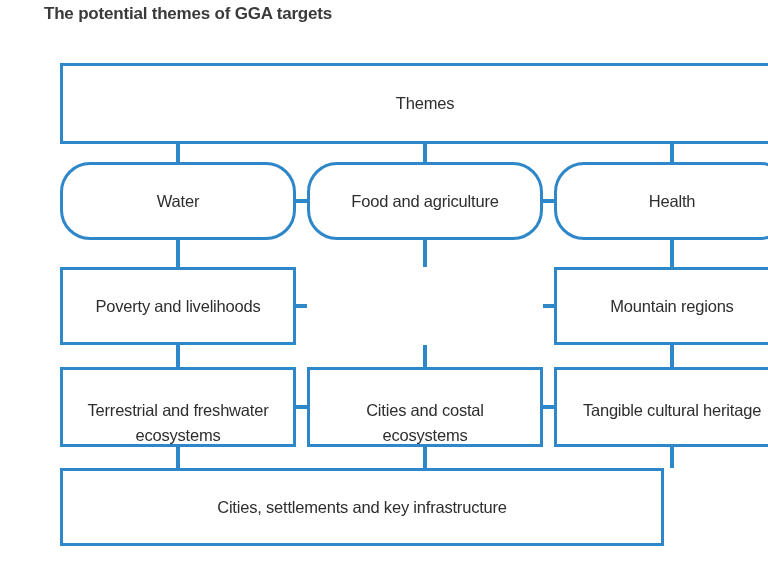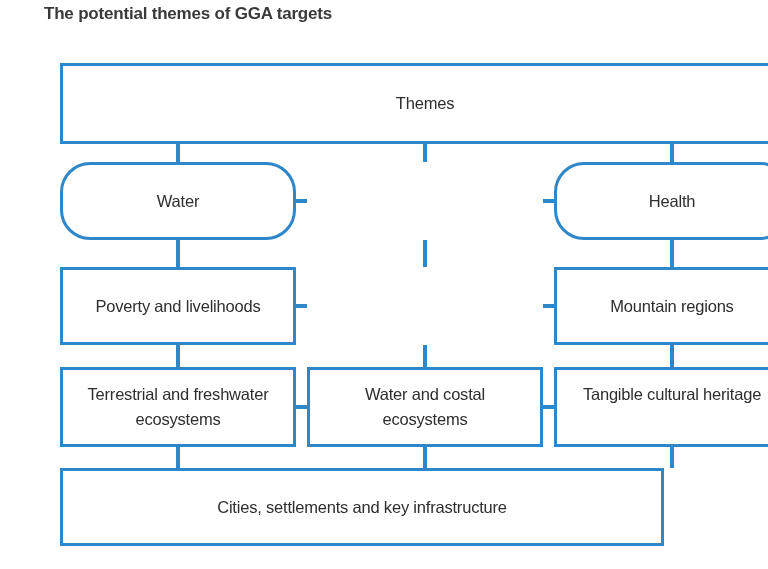--- a/index.html
+++ b/index.html
@@ -30,21 +30,21 @@
     display: flex;
     align-items: center;
     justify-content: center;
     text-align: center;
     color: var(--text);
     font-size: 16.5px;
     letter-spacing: -0.2px;
     line-height: 25px;
     padding: 0 14px;
   }
-  .node.top-align { align-items: flex-start; padding-top: 12px; }
+  .node.top-align { align-items: flex-start; padding-top: 28px; }
   
   .n-themes { left: 19px; top: 63px;  width: 730px; height: 81px; }
   .n-cities { left: 19px; top: 468px; width: 604px; height: 78px; }
   
   .c1 { left: 19px;  width: 236px; }
   .c2 { left: 266px; width: 236px; }
   .c3 { left: 513px; width: 236px; }
   .r2 { top: 162px; height: 78px; border-radius: 30px; }
   .r3 { top: 267px; height: 78px; }
   .r4 { top: 367px; height: 80px; }
@@ -67,36 +67,39 @@
 
   <div class="title">The potential themes of GGA targets</div>
 
   <div class="node n-themes">
     <span>Themes</span>
   </div>
 
   <div class="node c1 r2">
     <span>Water</span>
   </div>
+  <div class="node c2 r2">
+    <span>Food and agriculture</span>
+  </div>
   <div class="node c3 r2">
     <span>Health</span>
   </div>
 
   <div class="node c1 r3">
     <span>Poverty and livelihoods</span>
   </div>
   <div class="node c3 r3">
     <span>Mountain regions</span>
   </div>
 
   <div class="node c1 r4 top-align">
     <span>Terrestrial and freshwater ecosystems</span>
   </div>
   <div class="node c2 r4 top-align">
-    <span>Water and costal ecosystems</span>
+    <span>Cities and costal ecosystems</span>
   </div>
   <div class="node c3 r4 top-align">
     <span>Tangible cultural heritage</span>
   </div>
 
   <div class="node n-cities">
     <span>Cities, settlements and key infrastructure</span>
   </div>
 
   <div class="conn vconn vx1 vg1"></div>

